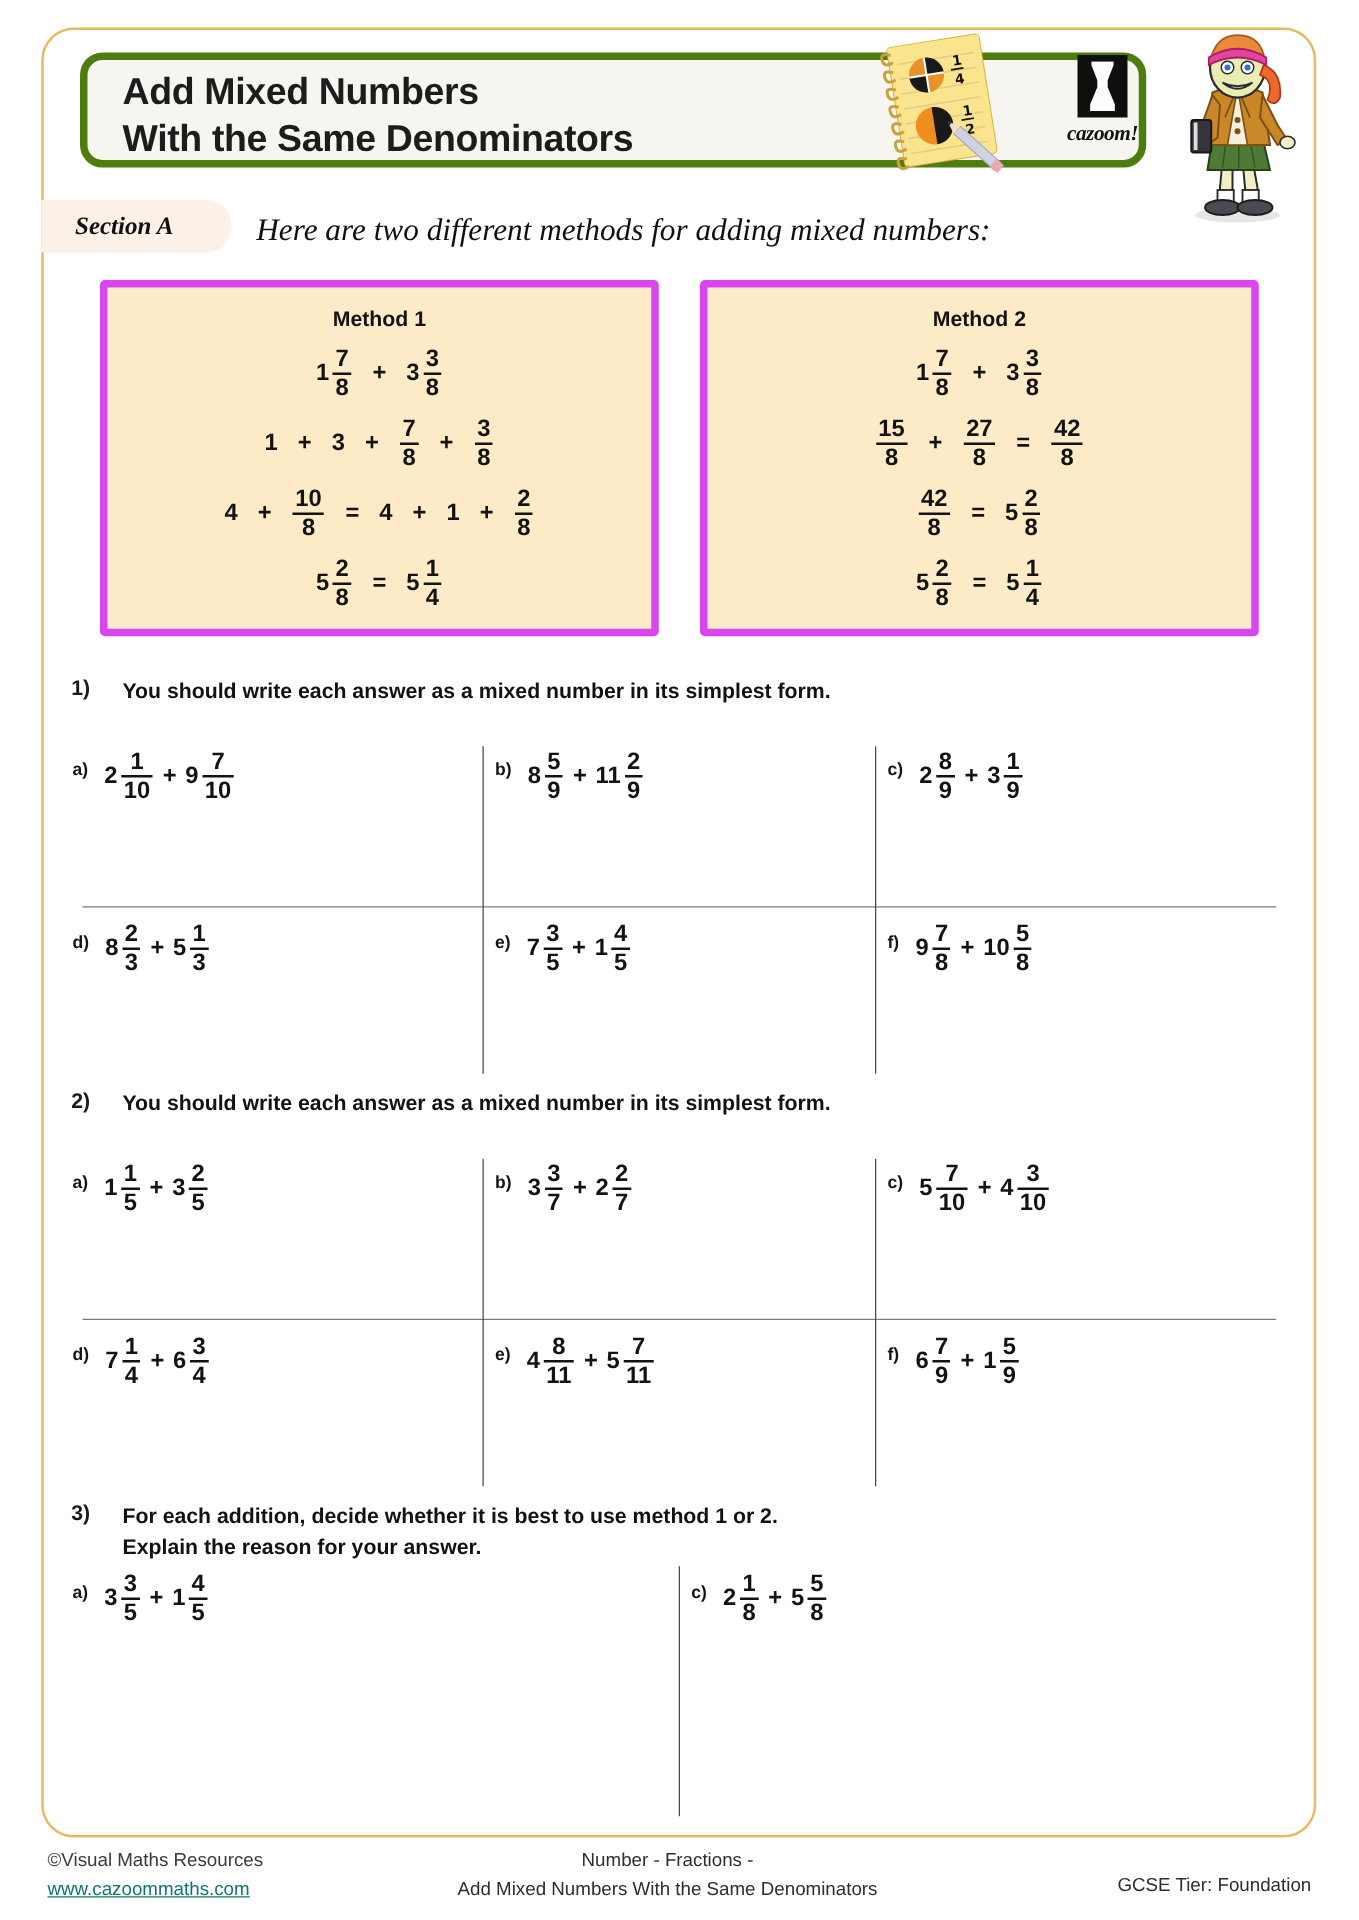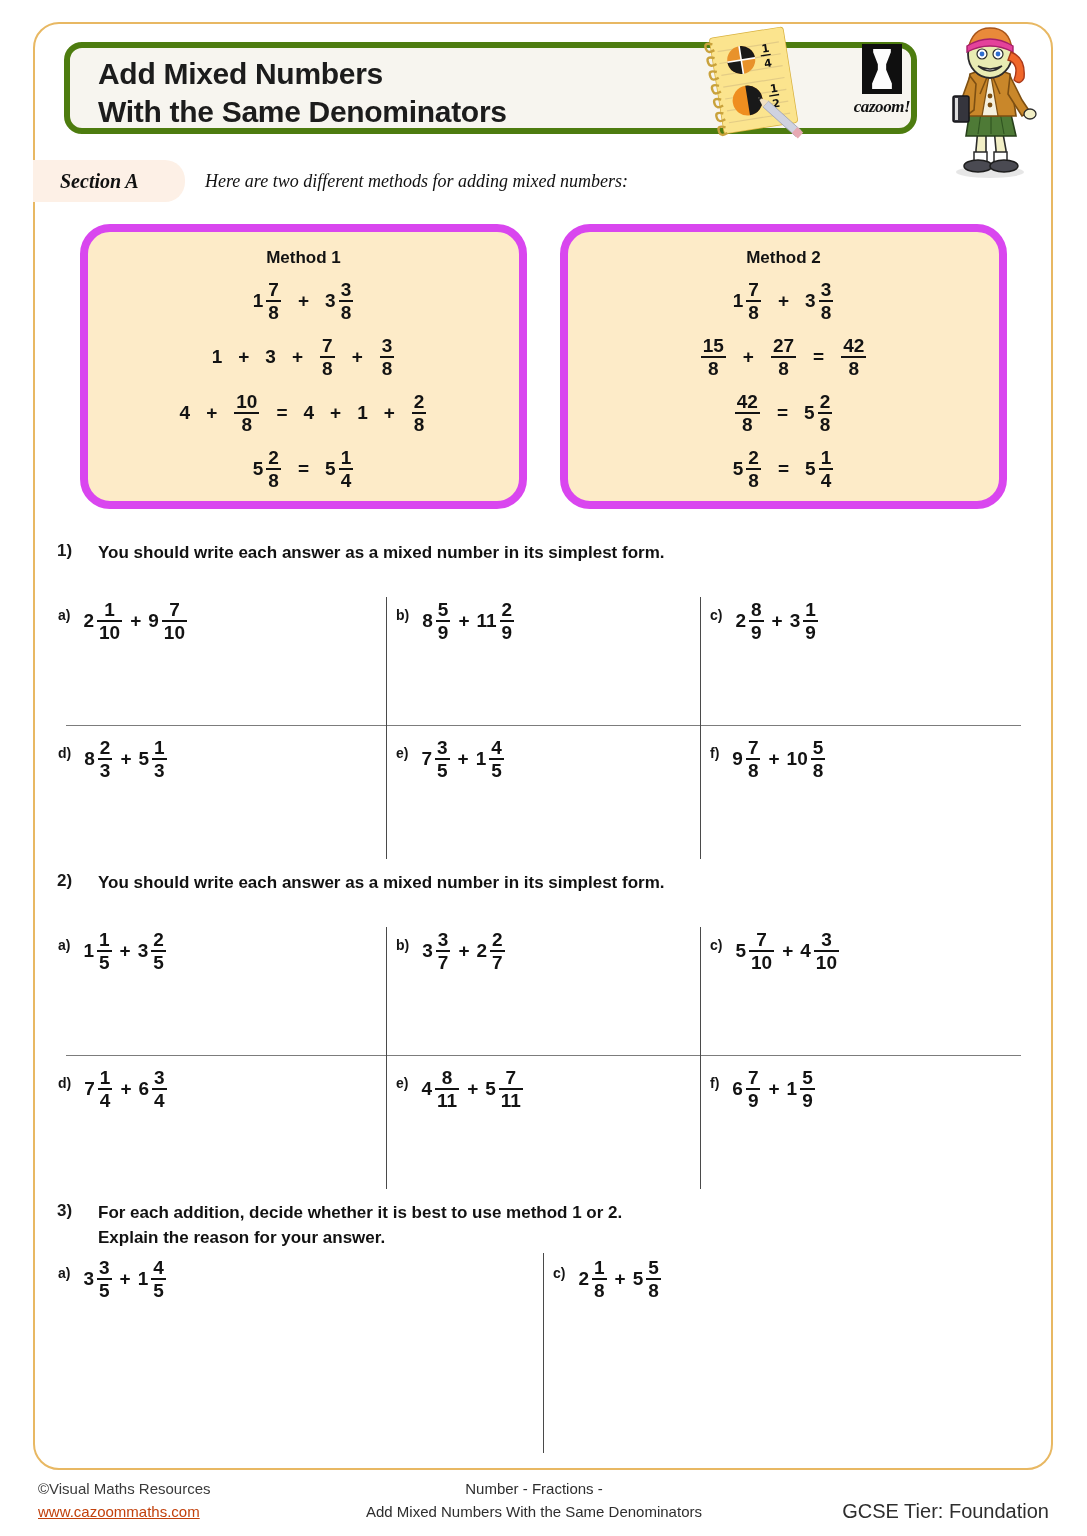--- a/index.html
+++ b/index.html
@@ -105,32 +105,32 @@
     left: 60px; top: 170px;
     font-family: "Liberation Serif", serif;
     font-weight: bold; font-style: italic;
     font-size: 20px; color: #111;
   }
   .section-intro {
     position: absolute;
     left: 205px; top: 171px;
     font-family: "Liberation Serif", serif;
     font-style: italic;
-    font-size: 18px;
+    font-size: 25px;
     color: #111;
   }
 
   
   .method-box {
     position: absolute;
     top: 224px;
     width: 447px; height: 285px;
     background: #fdebc8;
-    border: 8px solid #d946ef;
-    border-radius: 30px;
+    border: 6px solid #d946ef;
+    border-radius: 4px;
     box-sizing: border-box;
   }
   .method-box.m1 { left: 80px; }
   .method-box.m2 { left: 560px; }
   .method-title {
     text-align: center;
     font-size: 17px;
     font-weight: bold;
     margin-top: 16px;
     color: #131313;
@@ -215,28 +215,28 @@
     display: flex;
     align-items: center;
   }
 
   
   .footer { position: absolute; left: 0; top: 1478px; width: 1087px; }
   .f-left {
     position: absolute; left: 38px; top: 0;
     font-size: 15px; color: #3a3a3a; line-height: 1.5;
   }
-  .f-link { color: #c2410c; text-decoration: underline; display:block; }
+  .f-link { color: #0f766e; text-decoration: underline; display:block; }
   .f-center {
     position: absolute; left: 284px; top: 0; width: 500px;
     text-align: center; font-size: 15px; color: #2e2e2e; line-height: 1.5;
   }
   .f-right {
     position: absolute; right: 38px; top: 22px;
-    font-size: 20px; color: #2e2e2e;
+    font-size: 15px; color: #2e2e2e;
   }
 </style>
 </head>
 <body>
 
 <div class="page-frame"></div>
 
 <div class="header-zone">
 
   <div class="title-box">

